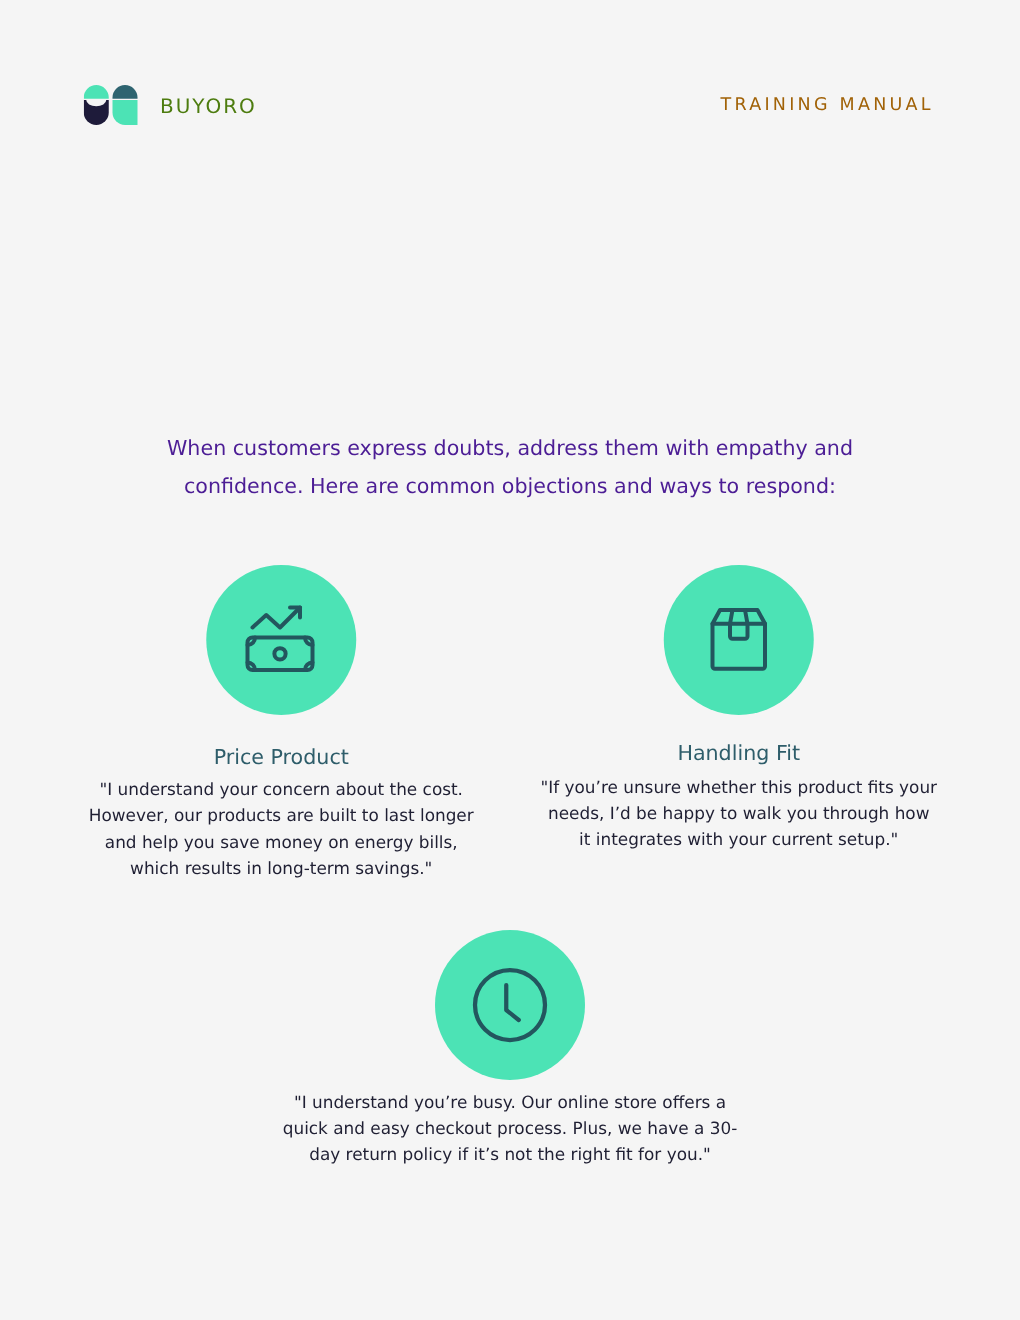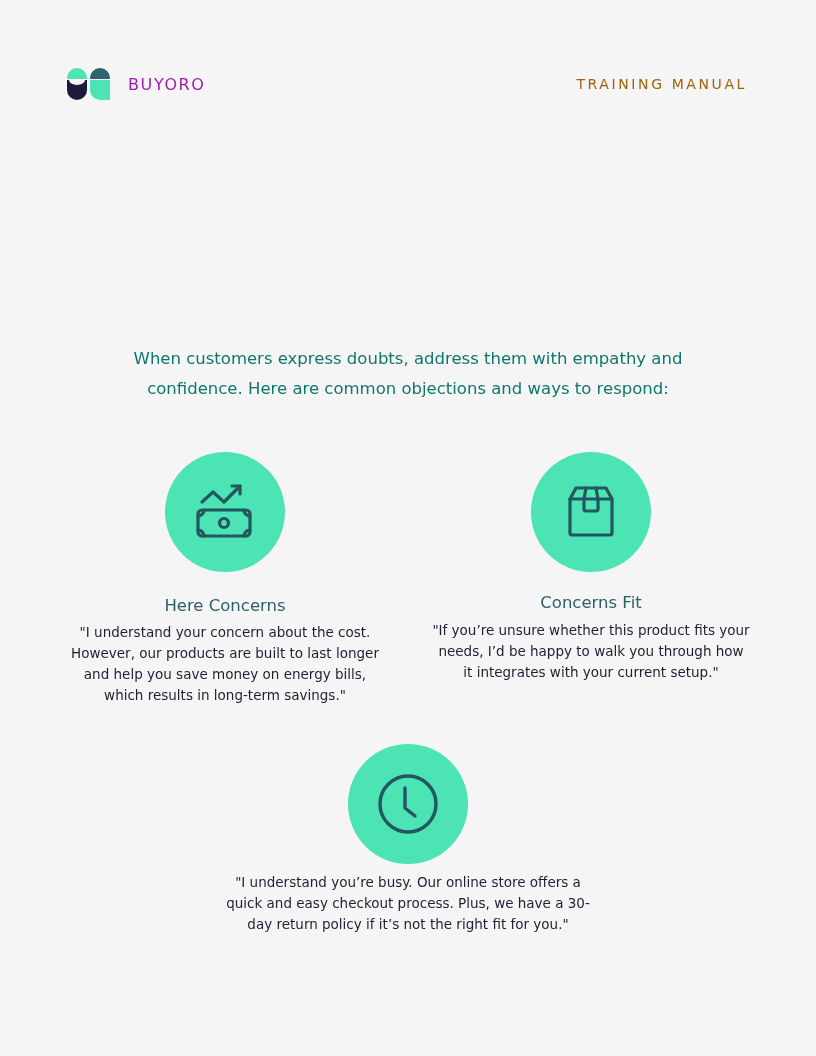--- a/index.html
+++ b/index.html
@@ -31,21 +31,21 @@
     }
     .logo {
       width: 44px;
       height: 32px;
       margin-right: 17px;
     }
     .brand-name {
       font-family: "DejaVu Sans", sans-serif;
       font-size: 16px;
       letter-spacing: 1.6px;
-      color: #a21caf;
+      color: #4d7c0f;
     }
     .doc-type {
       font-family: "DejaVu Sans", sans-serif;
       font-size: 14px;
       letter-spacing: 2.6px;
       color: #a16207;
     }
     .title {
       position: absolute;
       top: 170px;
@@ -61,21 +61,21 @@
       letter-spacing: 1px;
     }
     .intro {
       position: absolute;
       top: 344px;
       left: 110px;
       width: 596px;
       text-align: center;
       font-size: 16.5px;
       line-height: 30px;
-      color: #0f766e;
+      color: #4c1d95;
       margin: 0;
     }
     .card {
       position: absolute;
       text-align: center;
     }
     .icon-circle {
       width: 120px;
       height: 120px;
       border-radius: 50%;
@@ -146,33 +146,33 @@
       <polyline points="11,24 22,14 33,24 49,8"></polyline>
       <polyline points="41,8 49,8 49,16"></polyline>
       <rect x="7" y="32" width="52" height="26" rx="4"></rect>
       <circle cx="33" cy="45" r="4.5"></circle>
       <path d="M7 38 A6 6 0 0 0 13 32"></path>
       <path d="M53 32 A6 6 0 0 0 59 38"></path>
       <path d="M7 52 A6 6 0 0 1 13 58"></path>
       <path d="M53 58 A6 6 0 0 1 59 52"></path>
     </svg>
   </div>
-  <h2 class="card-title">Here Concerns</h2>
+  <h2 class="card-title">Price Product</h2>
   <p class="card-text">"I understand your concern about the cost. However, our products are built to last longer and help you save money on energy bills, which results in long-term savings."</p>
 </section>
 
 <section class="card" id="card-fit">
   <div class="icon-circle">
     <svg viewBox="0 0 68 68" fill="none" stroke="#23565e" stroke-width="3.2" stroke-linecap="round" stroke-linejoin="round">
       <path d="M13 21 L19 10 L49 10 L55 21 L55 55 A2 2 0 0 1 53 57 L15 57 A2 2 0 0 1 13 55 Z"></path>
       <line x1="13" y1="21" x2="55" y2="21"></line>
       <path d="M29 10 L27 21 L27 31 A2 2 0 0 0 29 33 L39 33 A2 2 0 0 0 41 31 L41 21 L39 10"></path>
     </svg>
   </div>
-  <h2 class="card-title">Concerns Fit</h2>
+  <h2 class="card-title">Handling Fit</h2>
   <p class="card-text">"If you’re unsure whether this product fits your needs, I’d be happy to walk you through how it integrates with your current setup."</p>
 </section>
 
 <section class="card" id="card-time">
   <div class="icon-circle">
     <svg viewBox="0 0 68 68" fill="none" stroke="#23565e" stroke-width="3.4" stroke-linecap="round" stroke-linejoin="round">
       <circle cx="34" cy="34" r="28"></circle>
       <polyline points="31,18 31,38 41,46"></polyline>
     </svg>
   </div>

